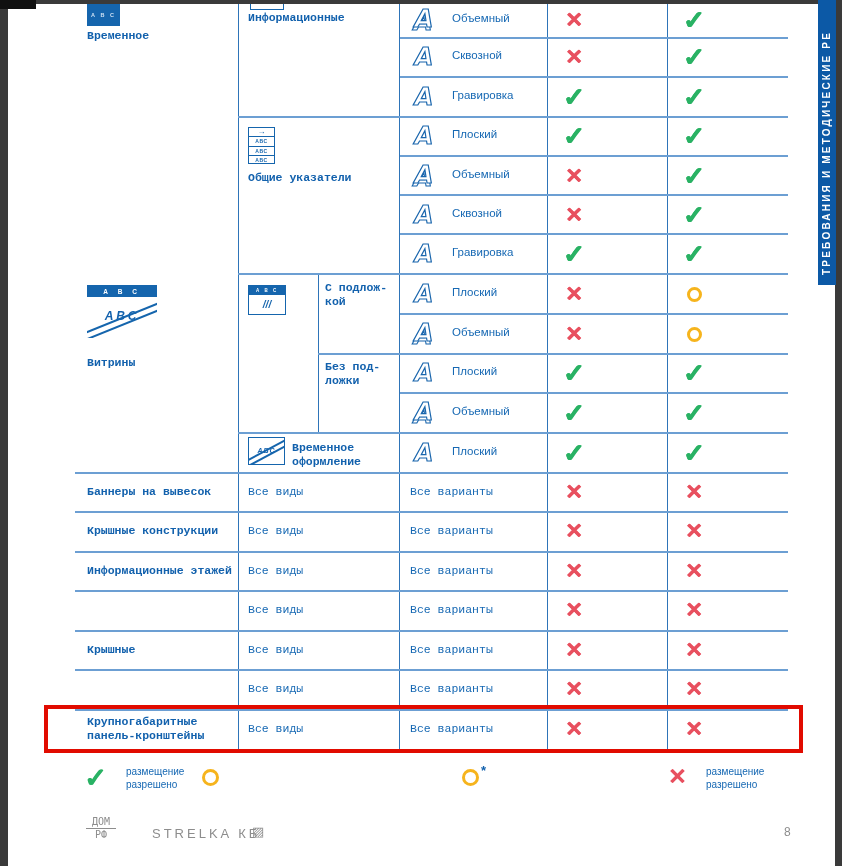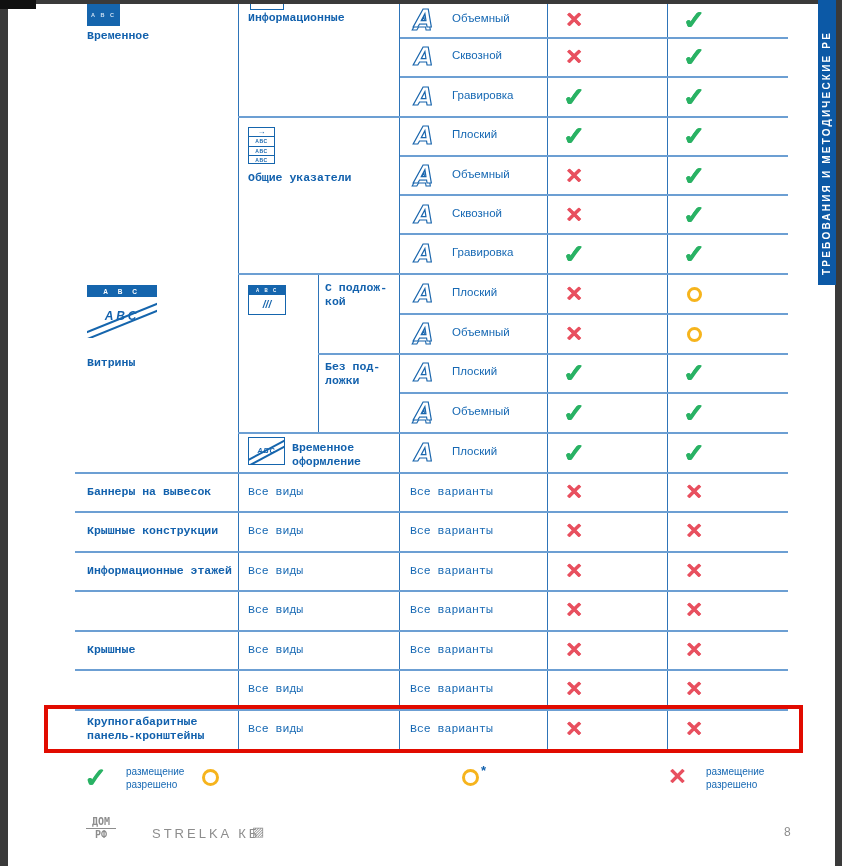--- a/index.html
+++ b/index.html
@@ -65,21 +65,21 @@
             box-sizing:border-box;z-index:30;}
   
   .legend-text{position:absolute;color:#1668b3;font-size:10px;line-height:13px;font-weight:400;}
   .legend-mark{position:absolute;display:flex;align-items:center;justify-content:center;}
   .legend-check{color:#29b264;font-size:27px;font-weight:700;text-shadow:0.7px 0 #29b264;}
   .legend-cross{color:#e8505f;font-size:22px;font-weight:700;text-shadow:0.6px 0 #e8505f;}
   .legend-ring{width:11px;height:11px;border:3.5px solid #f6b41d;border-radius:50%;}
   .legend-star{position:absolute;color:#1261ad;font-weight:700;font-size:13px;}
   
   #domrf{position:absolute;left:86px;top:817px;color:#8d8d8d;font-family:"DejaVu Sans Mono",monospace;
-         font-weight:700;font-size:10px;line-height:10px;letter-spacing:0;text-align:center;width:30px;}
+         font-weight:400;font-size:10px;line-height:10px;letter-spacing:0;text-align:center;width:30px;}
   #domrf .l1{border-bottom:1.5px solid #8d8d8d;padding-bottom:1px;}
   #domrf .l2{padding-top:1px;}
   #brand{position:absolute;left:152px;top:826px;color:#8d8d8d;font-size:13px;letter-spacing:3px;font-weight:400;}
   #hatch{position:absolute;left:252px;top:824px;color:#8d8d8d;font-size:13px;}
   #pageno{position:absolute;left:784px;top:825px;color:#8d8d8d;font-size:12px;}
 </style>
 </head>
 <body>
 
 <div id="stage">

